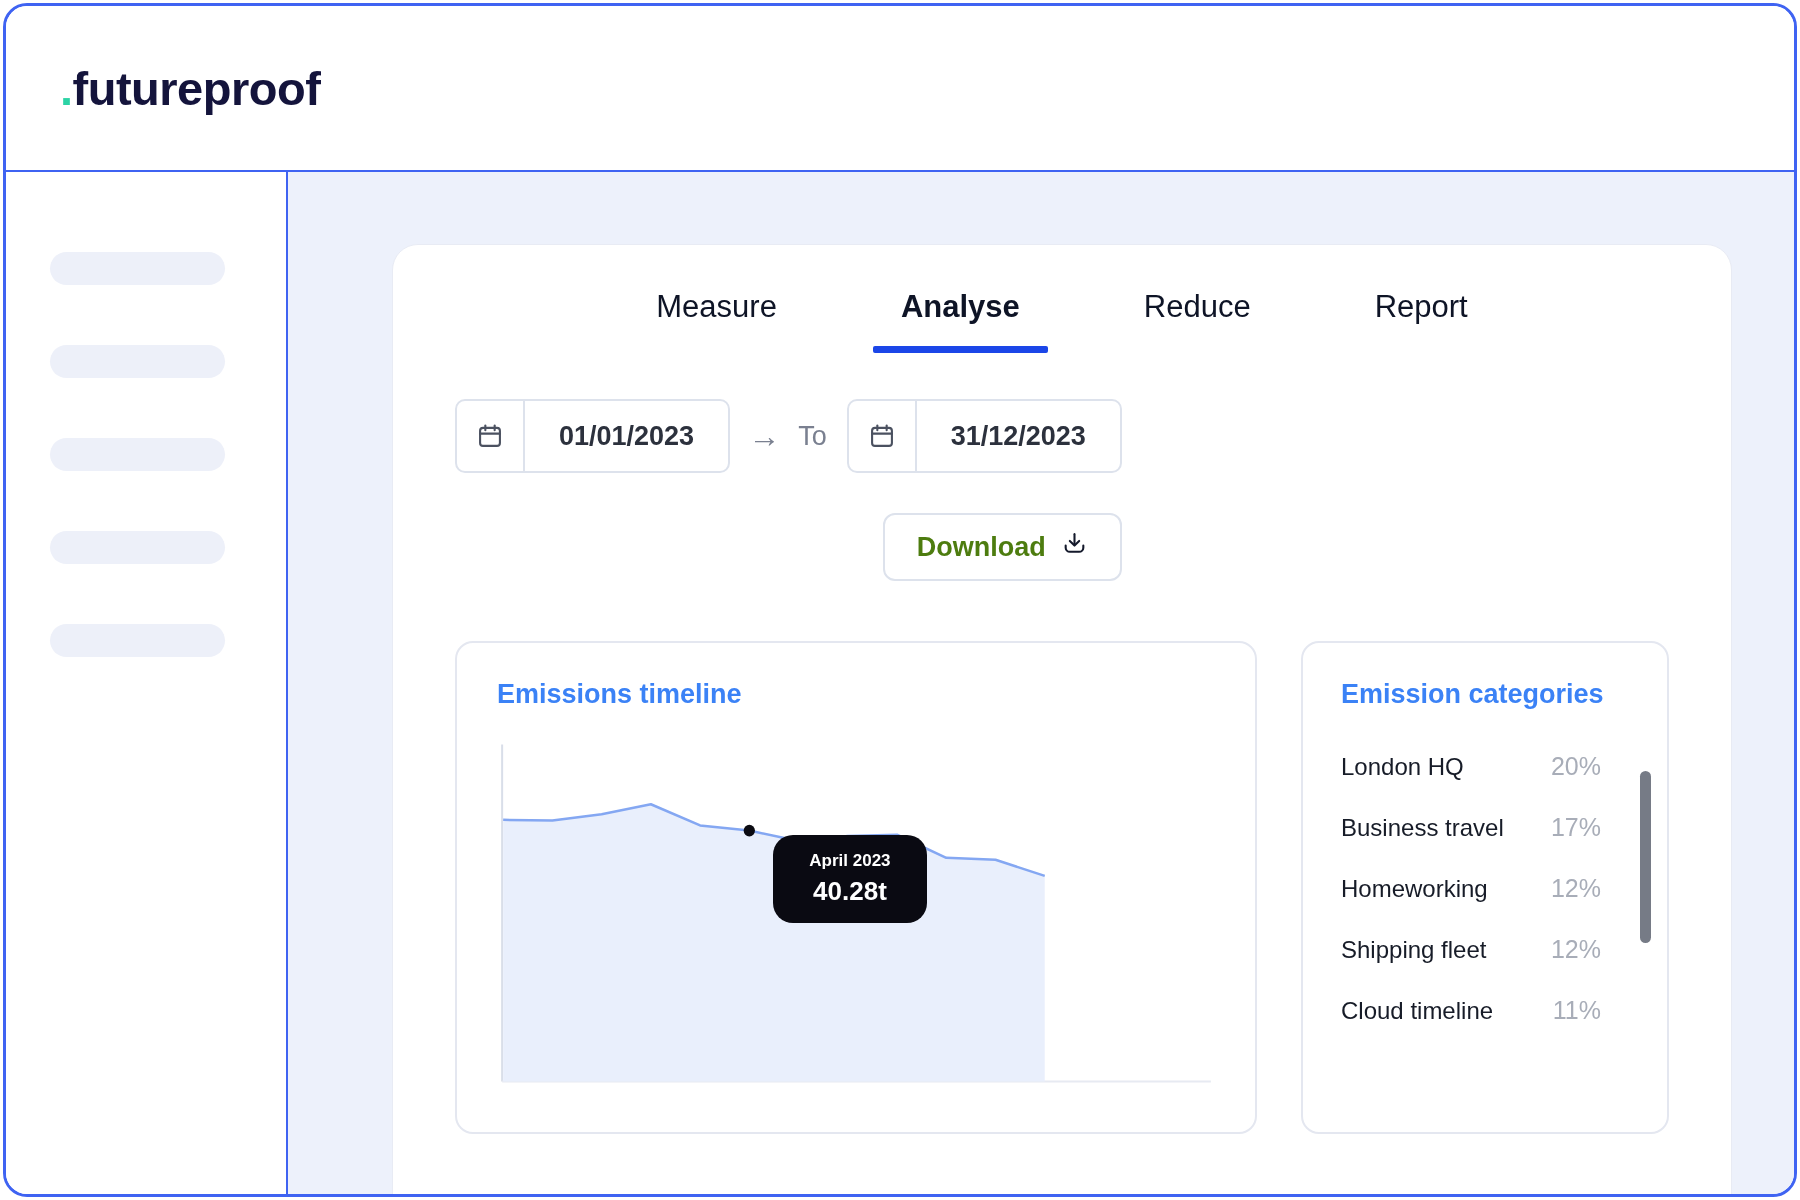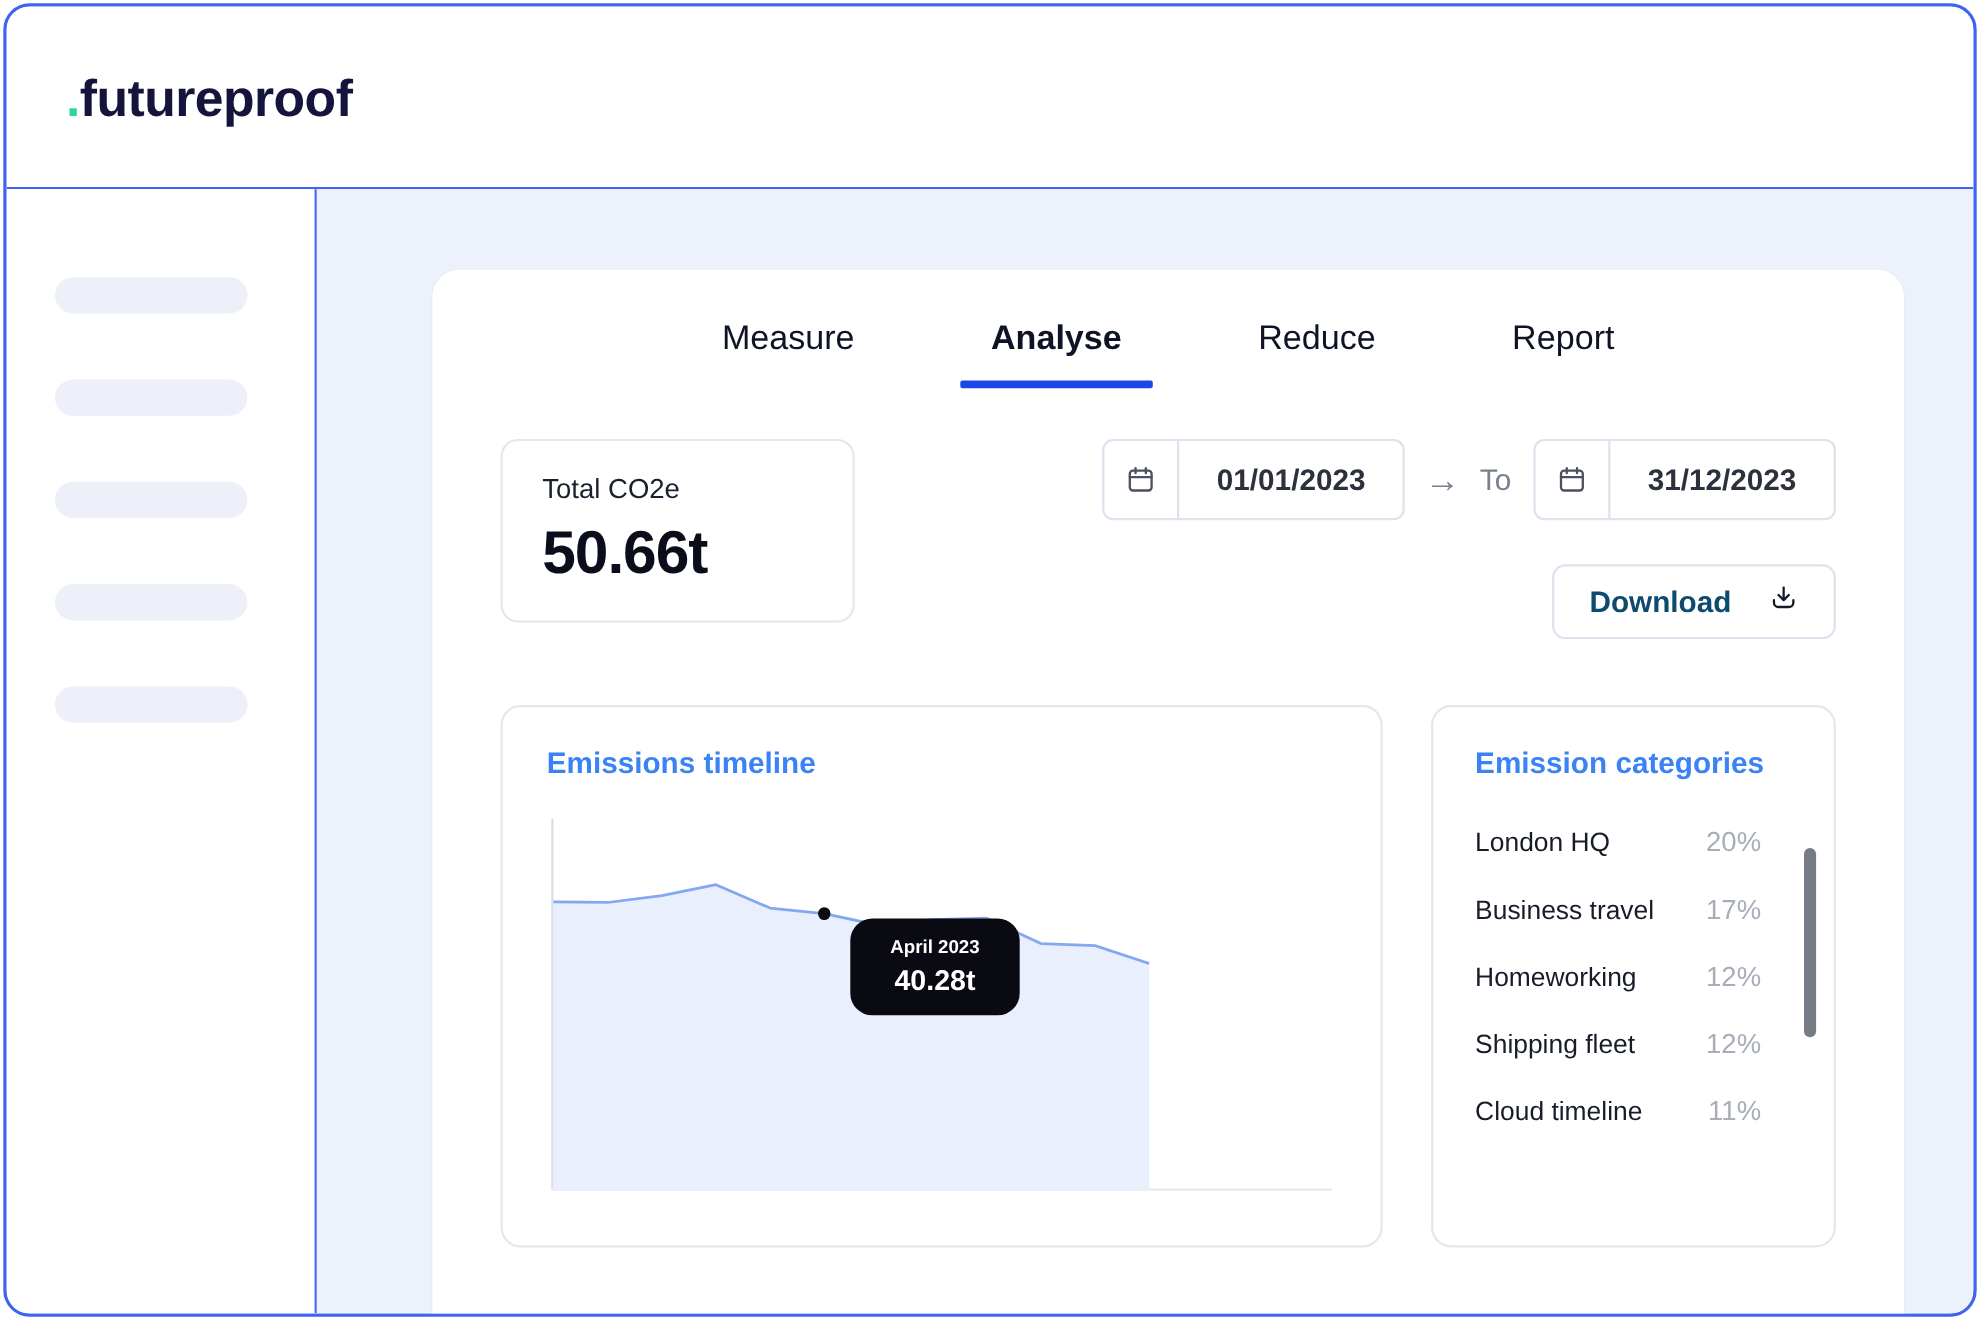--- a/index.html
+++ b/index.html
@@ -60,24 +60,24 @@
     border:2px solid #dde2ec; border-radius:10px; overflow:hidden; cursor:pointer;
   }
   .date-icon-cell {
     width:68px; height:100%; display:flex; align-items:center; justify-content:center;
     border-right:2px solid #dde2ec;
   }
   .date-text { padding:0 34px; font-size:27px; font-weight:600; color:#2c313d; white-space:nowrap; }
   .arrow-glyph { font-size:32px; color:#7a8090; }
   .to-label { font-size:27px; color:#7a8090; margin-right:2px; }
   .download-btn {
-    margin-top:40px; display:flex; align-items:center; gap:34px;
+    margin-top:40px; display:flex; align-items:center; gap:15px;
     border:2px solid #dde2ec; background:#ffffff; border-radius:12px;
     height:68px; padding:0 32px; font-family:inherit; font-size:27px; font-weight:600;
-    color:#0c4a6e; cursor:pointer;
+    color:#4d7c0f; cursor:pointer;
   }
   
   .charts { display:flex; gap:44px; margin-top:60px; }
   .card { border:2px solid #e4e7f0; border-radius:18px; background:#ffffff; }
   .timeline-card { flex:1; padding:36px 40px 42px; }
   .card-title { font-size:27px; font-weight:700; color:#3b82f6; }
   .chart-wrap { position:relative; margin-top:28px; height:352px; }
   .chart-wrap svg { width:100%; height:100%; display:block; }
   .tooltip {
     position:absolute; background:#0a0a12; color:#ffffff; border-radius:20px;
@@ -117,24 +117,20 @@
       <div class="panel">
 
         <nav class="tabs">
           <button class="tab">Measure</button>
           <button class="tab active">Analyse</button>
           <button class="tab">Reduce</button>
           <button class="tab">Report</button>
         </nav>
 
         <section class="controls">
-          <div class="total-card">
-            <div class="total-label">Total CO2e</div>
-            <div class="total-value">50.66t</div>
-          </div>
 
           <div class="date-col">
             <div class="date-row">
               <div class="date-input">
                 <span class="date-icon-cell">
                   <svg width="28" height="28" viewBox="0 0 24 24" fill="none" stroke="#4b5160" stroke-width="1.8" stroke-linecap="round">
                     <rect x="3.5" y="5" width="17" height="15.5" rx="2.5"></rect>
                     <path d="M3.5 10h17"></path>
                       <path d="M8 3v4"></path>
                       <path d="M16 3v4"></path>

